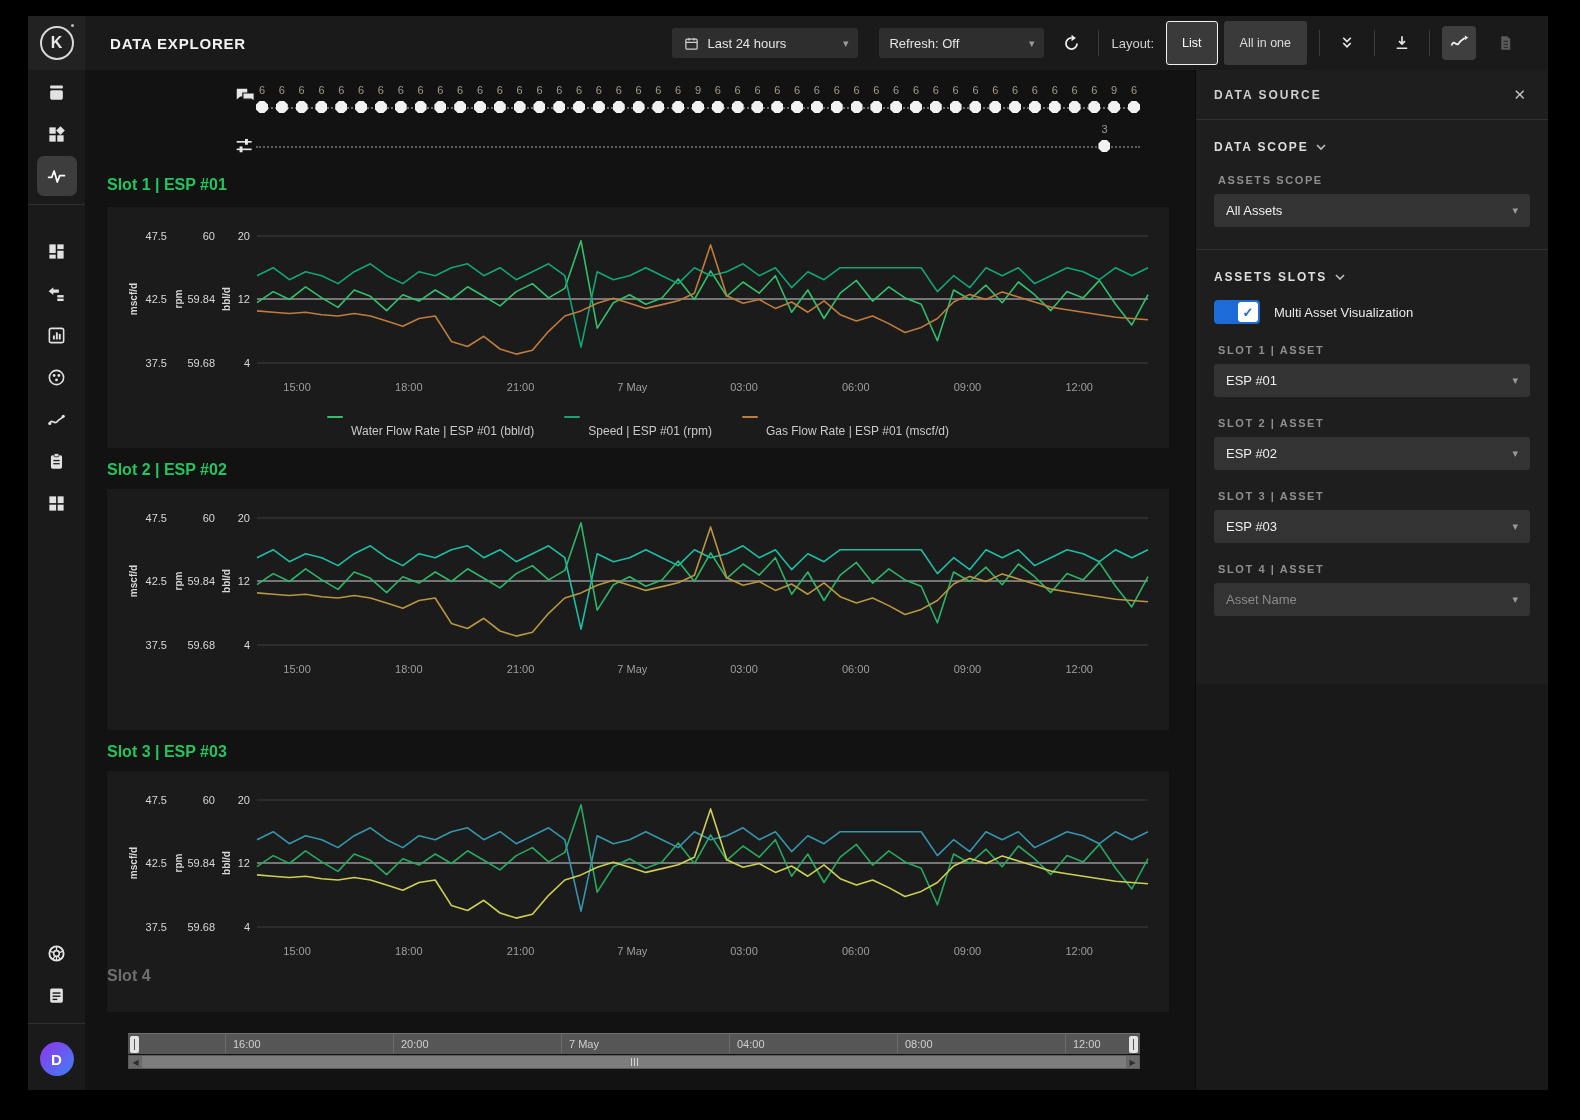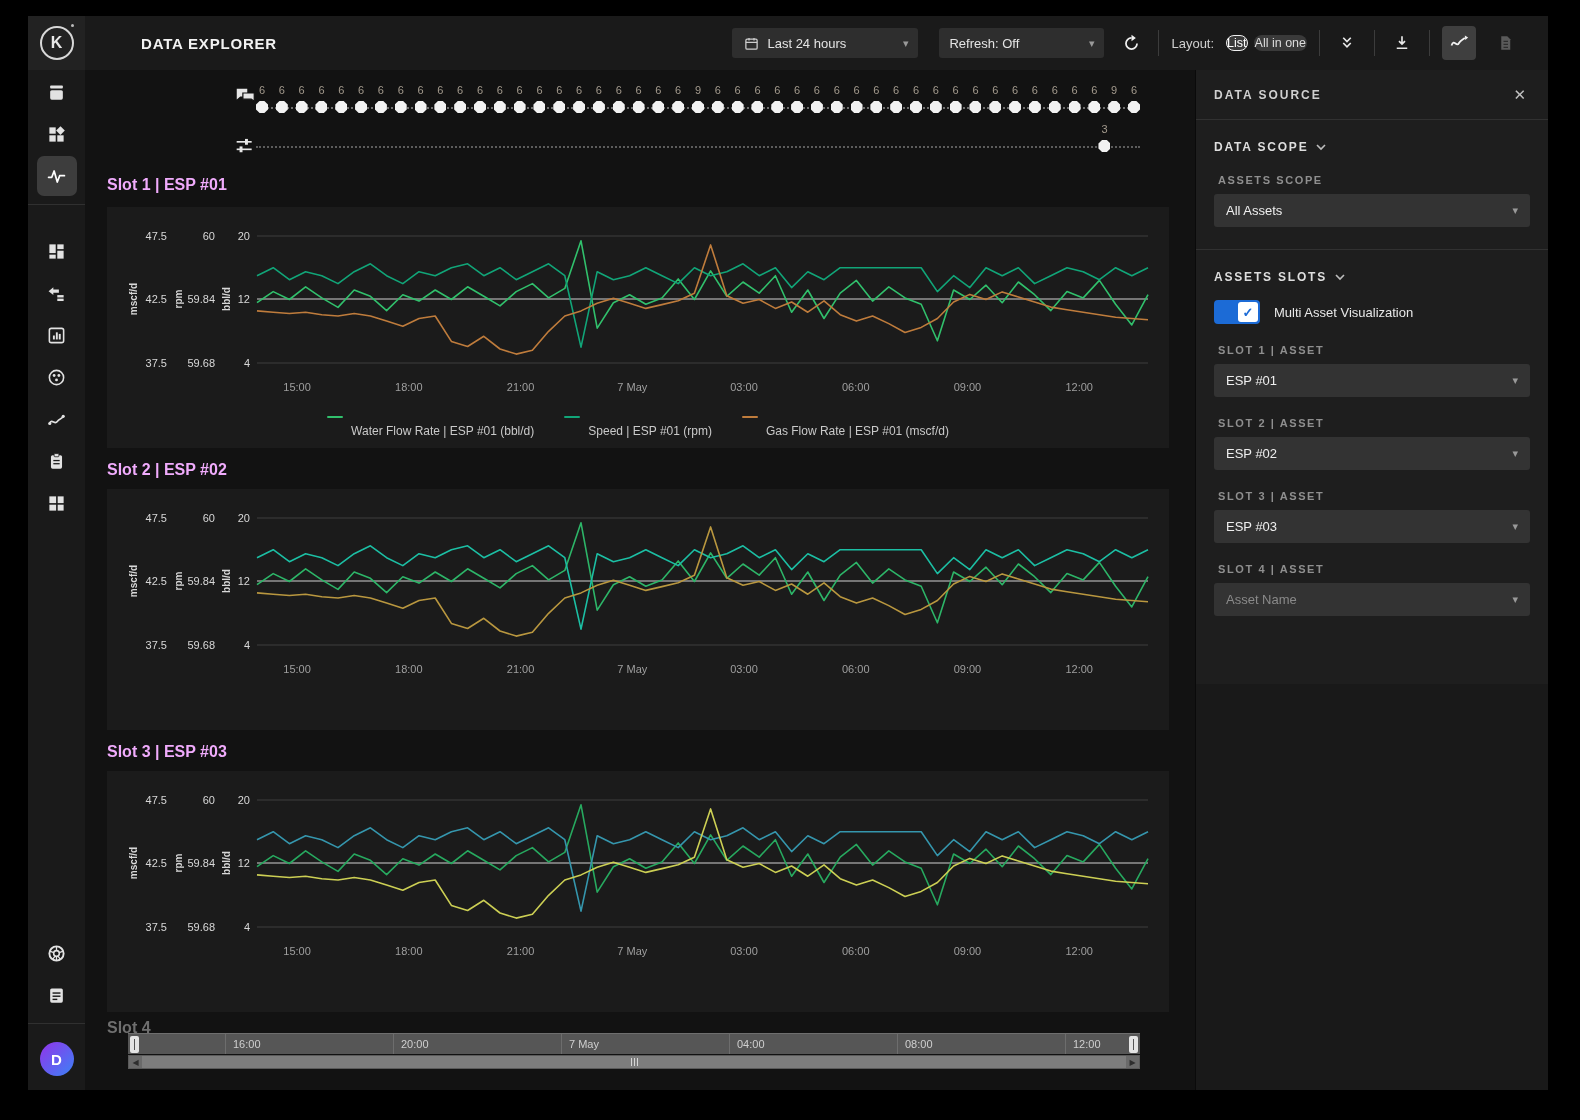--- a/index.html
+++ b/index.html
@@ -5,30 +5,30 @@
   html,body{margin:0;padding:0;background:#000;width:1580px;height:1120px;overflow:hidden;
     font-family:"Liberation Sans",sans-serif;-webkit-font-smoothing:antialiased;}
   *{box-sizing:border-box;}
   #app{position:absolute;left:28px;top:16px;width:1520px;height:1074px;background:#121212;}
 
   
   #header{position:absolute;left:0;top:0;right:0;height:54px;background:#1a1a1a;display:flex;align-items:center;z-index:5;}
   #logo-cell{width:57px;height:54px;background:#222;display:flex;align-items:center;justify-content:center;flex:0 0 auto;}
   #logo{width:34px;height:34px;border:2px solid #d8d8d8;border-radius:50%;color:#e8e8e8;display:flex;align-items:center;justify-content:center;font-size:16px;font-weight:700;position:relative;}
   #logo:after{content:"";position:absolute;top:-4px;right:-2px;width:3px;height:3px;background:#bbb;border-radius:50%;}
-  #page-title{margin-left:56px;font-size:15px;font-weight:700;letter-spacing:.8px;color:#f2f2f2;}
+  #page-title{margin-left:25px;font-size:15px;font-weight:700;letter-spacing:.8px;color:#f2f2f2;}
   #hdr-right{margin-left:auto;margin-right:26px;display:flex;align-items:center;gap:12px;}
   .dropdown{height:30px;background:#2e2e2e;border-radius:3px;display:flex;align-items:center;padding:0 10px;color:#e4e4e4;font-size:13px;cursor:pointer;}
   .dropdown .caret{margin-left:auto;color:#9a9a9a;font-size:11px;padding-left:10px;}
   #dd-time{width:186px;}
   #dd-refresh{width:165px;margin-left:9px;}
   .hdr-icon{display:flex;align-items:center;justify-content:center;width:30px;height:30px;}
   .vsep{width:1px;height:26px;background:#3c3c3c;}
   #layout-label{color:#cfcfcf;font-size:13px;}
-  .layout-btn{height:16px;padding:0 0;border-radius:8px;background:#3a3a3a;color:#dcdcdc;font-size:12.5px;display:flex;align-items:center;border:1px solid transparent;cursor:pointer;}
+  .layout-btn{height:44px;padding:0 15px;border-radius:3px;background:#3a3a3a;color:#dcdcdc;font-size:12.5px;display:flex;align-items:center;border:1px solid transparent;cursor:pointer;}
   .layout-btn.active{border:1.5px solid #f0f0f0;color:#fff;}
   .icon-btn{width:34px;height:34px;border-radius:4px;display:flex;align-items:center;justify-content:center;cursor:pointer;}
   .icon-btn.active{background:#3f3f3f;}
 
   
   #sidebar{position:absolute;left:0;top:54px;width:57px;bottom:0;background:#1a1a1a;display:flex;flex-direction:column;align-items:center;z-index:4;}
   .sb-item{width:40px;height:40px;margin-top:2px;border-radius:7px;display:flex;align-items:center;justify-content:center;cursor:pointer;}
   .sb-item.active{background:#3d3d3d;}
   .sb-div{width:57px;height:1px;background:#303030;margin:8px 0;}
   #sb-spacer{flex:1;}
@@ -39,29 +39,29 @@
 
   
   .ev-row{position:absolute;left:0;width:1110px;height:40px;}
   .ev-icon{position:absolute;left:150px;top:8px;width:22px;height:22px;}
   .ev-line{position:absolute;left:171px;width:884px;border-top:2px dotted #6e6e6e;}
   .ev-marker{position:absolute;width:12px;height:12px;background:#f2f2f2;
     clip-path:polygon(30% 0,70% 0,100% 30%,100% 70%,70% 100%,30% 100%,0 70%,0 30%);}
   .ev-label{position:absolute;font-size:11px;color:#a39a8d;transform:translateX(-50%);}
 
   
-  .chart-title{position:absolute;left:22px;font-size:16px;font-weight:700;color:#f0abfc;}
+  .chart-title{position:absolute;left:22px;font-size:16px;font-weight:700;color:#22c55e;}
   .chart-panel{position:absolute;left:22px;width:1062px;height:241px;background:#1b1b1b;}
   .legend{position:absolute;left:0;right:0;bottom:10px;display:flex;justify-content:center;gap:30px;}
   .legend-item{display:flex;align-items:center;gap:8px;cursor:pointer;}
   .legend-swatch{width:16px;height:2.5px;border-radius:1px;}
   .legend-label{font-size:12px;color:#c9c9c9;margin-top:28px;}
 
   
-  #slot4-title{position:absolute;left:22px;top:949px;font-size:16px;font-weight:700;color:#6f6f6f;}
+  #slot4-title{position:absolute;left:22px;top:897px;font-size:16px;font-weight:700;color:#6f6f6f;}
   #scrubber{position:absolute;left:43px;top:963px;width:1012px;height:21px;background:#565656;border-top:1px solid #6e6e6e;z-index:3;}
   .scr-sep{position:absolute;top:0;bottom:0;width:1px;background:#6d6d6d;}
   .scr-label{position:absolute;top:4px;font-size:11px;color:#cfcfcf;}
   .scr-handle{position:absolute;top:2px;width:9px;height:17px;background:#e4e4e4;border-radius:2px;cursor:ew-resize;}
   .scr-handle:after{content:"";position:absolute;left:4px;top:3px;bottom:3px;width:1px;background:#555;}
   #hscroll{position:absolute;left:43px;top:985px;width:1012px;height:14px;background:#7d7d7d;border:1px solid #5a5a5a;z-index:3;display:flex;align-items:center;}
   .hs-arrow{width:13px;height:12px;background:#6a6a6a;color:#2e2e2e;font-size:8px;display:flex;align-items:center;justify-content:center;cursor:pointer;flex:0 0 auto;}
   #hs-grip{margin:0 auto;display:flex;gap:2px;cursor:grab;}
   #hs-grip span{width:1px;height:8px;background:#d6d6d6;display:block;}
 

